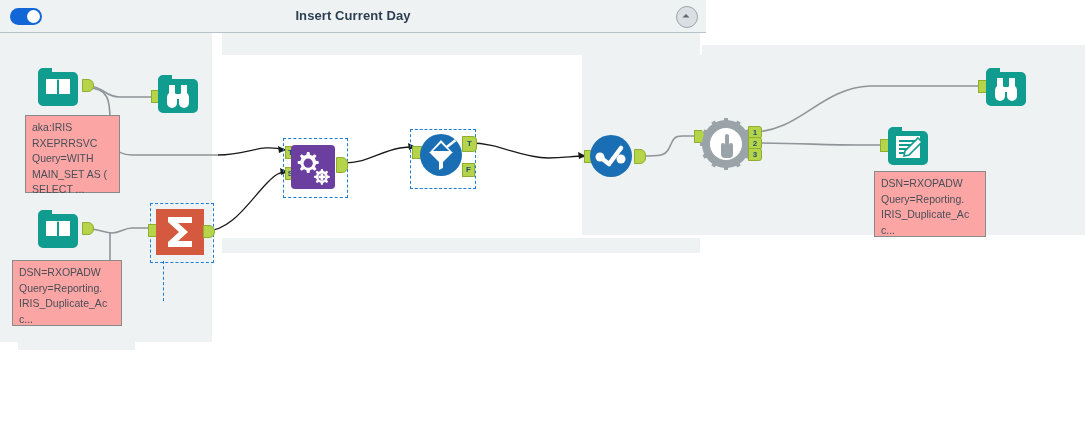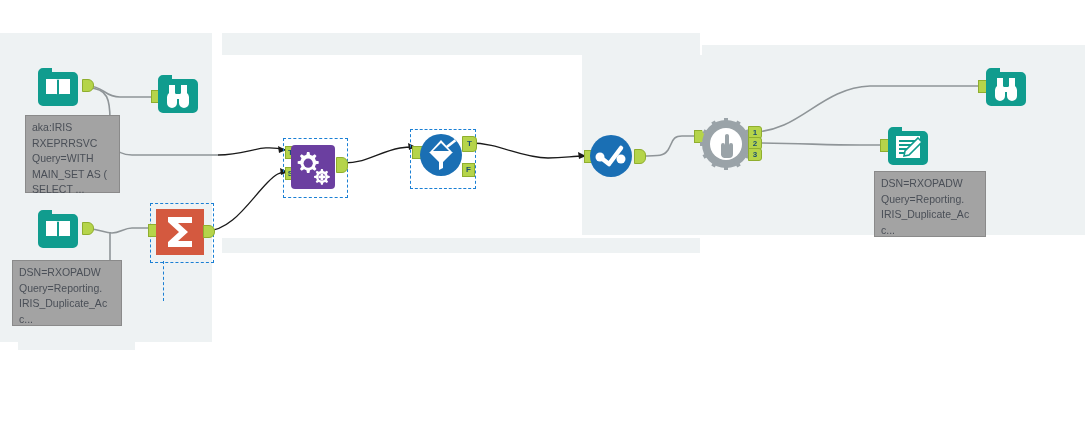--- a/index.html
+++ b/index.html
@@ -116,21 +116,21 @@
     width: 12px;
   }
   .anchor.in-arrow {
     width: 12px;
     clip-path: polygon(0 0, 65% 0, 100% 50%, 65% 100%, 0 100%);
   }
 
   
   .annot {
     position: absolute;
-    background: #a3a3a3;
+    background: #fca5a5;
     border: 1px solid #8a8a8a;
     box-sizing: border-box;
     padding: 4px 5px 3px 6px;
     font-size: 10.5px;
     line-height: 15.5px;
     color: #4a4f57;
     white-space: pre-line;
     font-family: "Liberation Sans", sans-serif;
   }
 </style>
@@ -140,20 +140,29 @@
 <div id="app">
 
   <div class="region" style="left:0;   top:33px;  width:212px; height:309px;"></div>
   <div class="region" style="left:222px;top:33px;  width:478px; height:220px;"></div>
   <div class="region-white" style="left:222px;top:55px;  width:478px; height:183px;"></div>
   <div class="region" style="left:232px;top:238px; width:468px; height:15px;"></div>
   <div class="region" style="left:582px;top:55px;  width:535px; height:180px;"></div>
   <div class="region" style="left:702px;top:45px;  width:383px; height:190px;"></div>
   <div class="region" style="left:18px; top:338px; width:117px; height:12px;"></div>
 
+  <div class="titlebar">
+    <div class="toggle"></div>
+    <div class="titlebar-text">Insert Current Day</div>
+    <div class="collapse-btn">
+      <svg width="12" height="12" viewBox="0 0 12 12">
+        <path d="M2.5 7.5 L6 4 L9.5 7.5 Z" fill="#5d686e"></path>
+      </svg>
+    </div>
+  </div>
 
   <svg id="wires">
 
     <path d="M88 86 C 104 86, 104 97, 120 97 L 152 97" stroke="#8f9598" stroke-width="1.6" fill="none"></path>
 
     <path d="M88 88 C 108 88, 110 100, 110 120 C 110 142, 112 155, 132 155 L 218 155" stroke="#8f9598" stroke-width="1.6" fill="none"></path>
     <path d="M218 155 C 250 155, 258 143, 286 150" stroke="#1a1a1a" stroke-width="1.3" fill="none"></path>
     <polygon points="286,150 278,146 279,153" fill="#1a1a1a"></polygon>
 
     <path d="M88 229 C 100 229, 104 233, 112 233 C 120 233, 124 228, 132 228 L 150 228" stroke="#8f9598" stroke-width="1.6" fill="none"></path>

